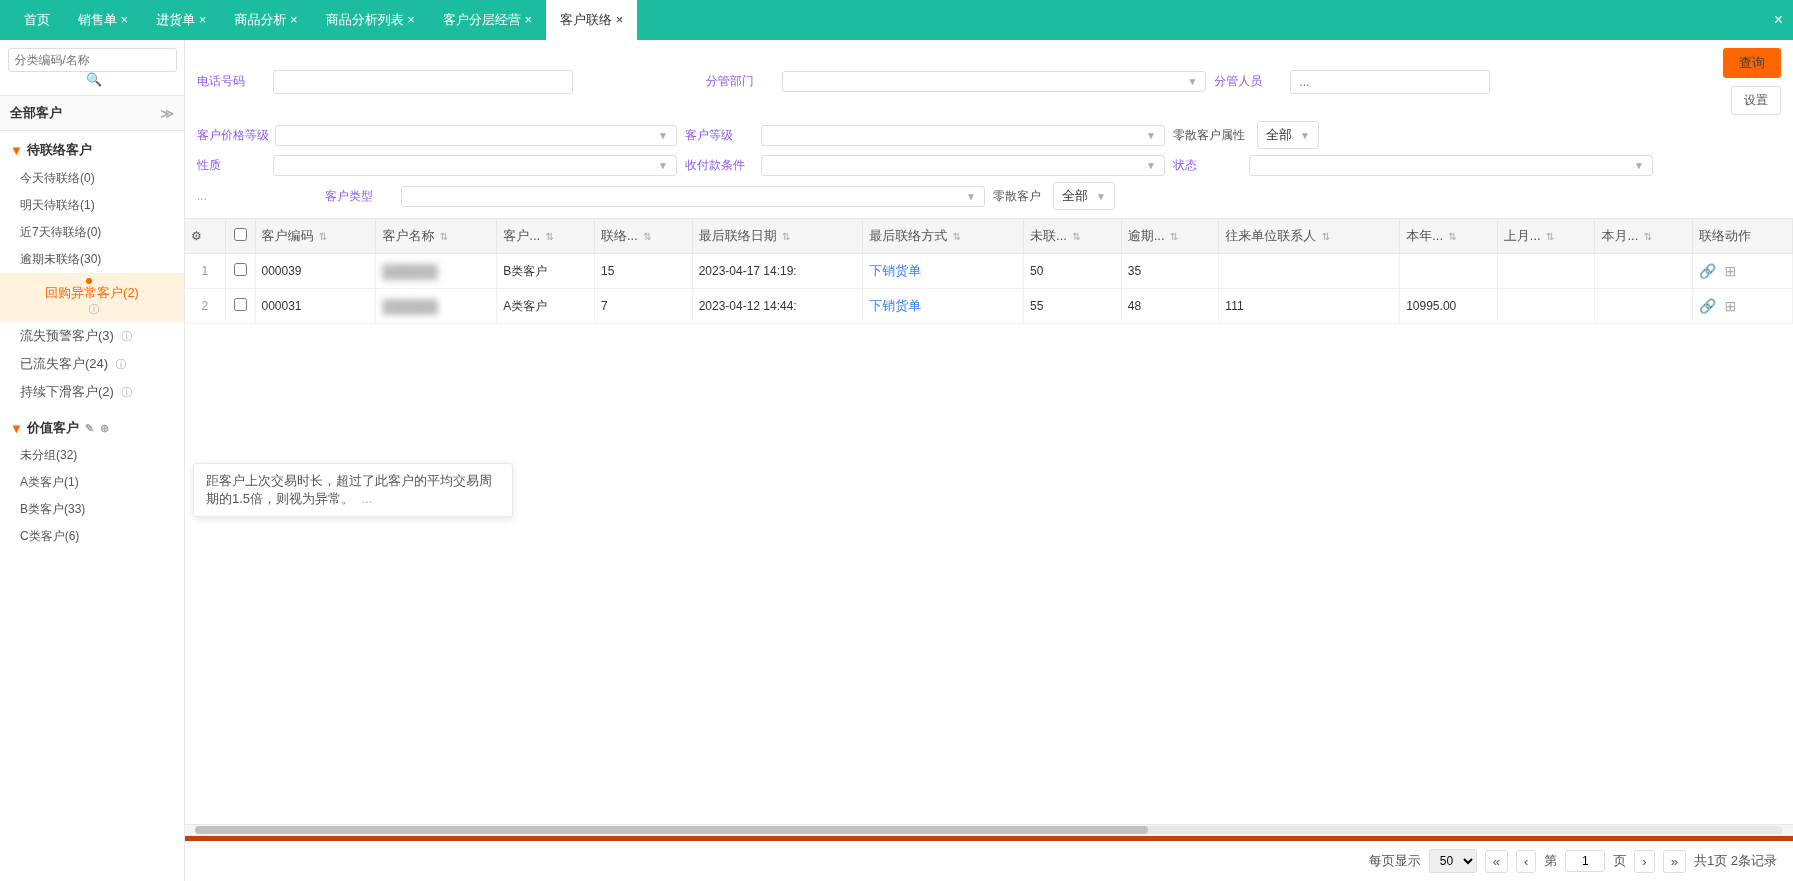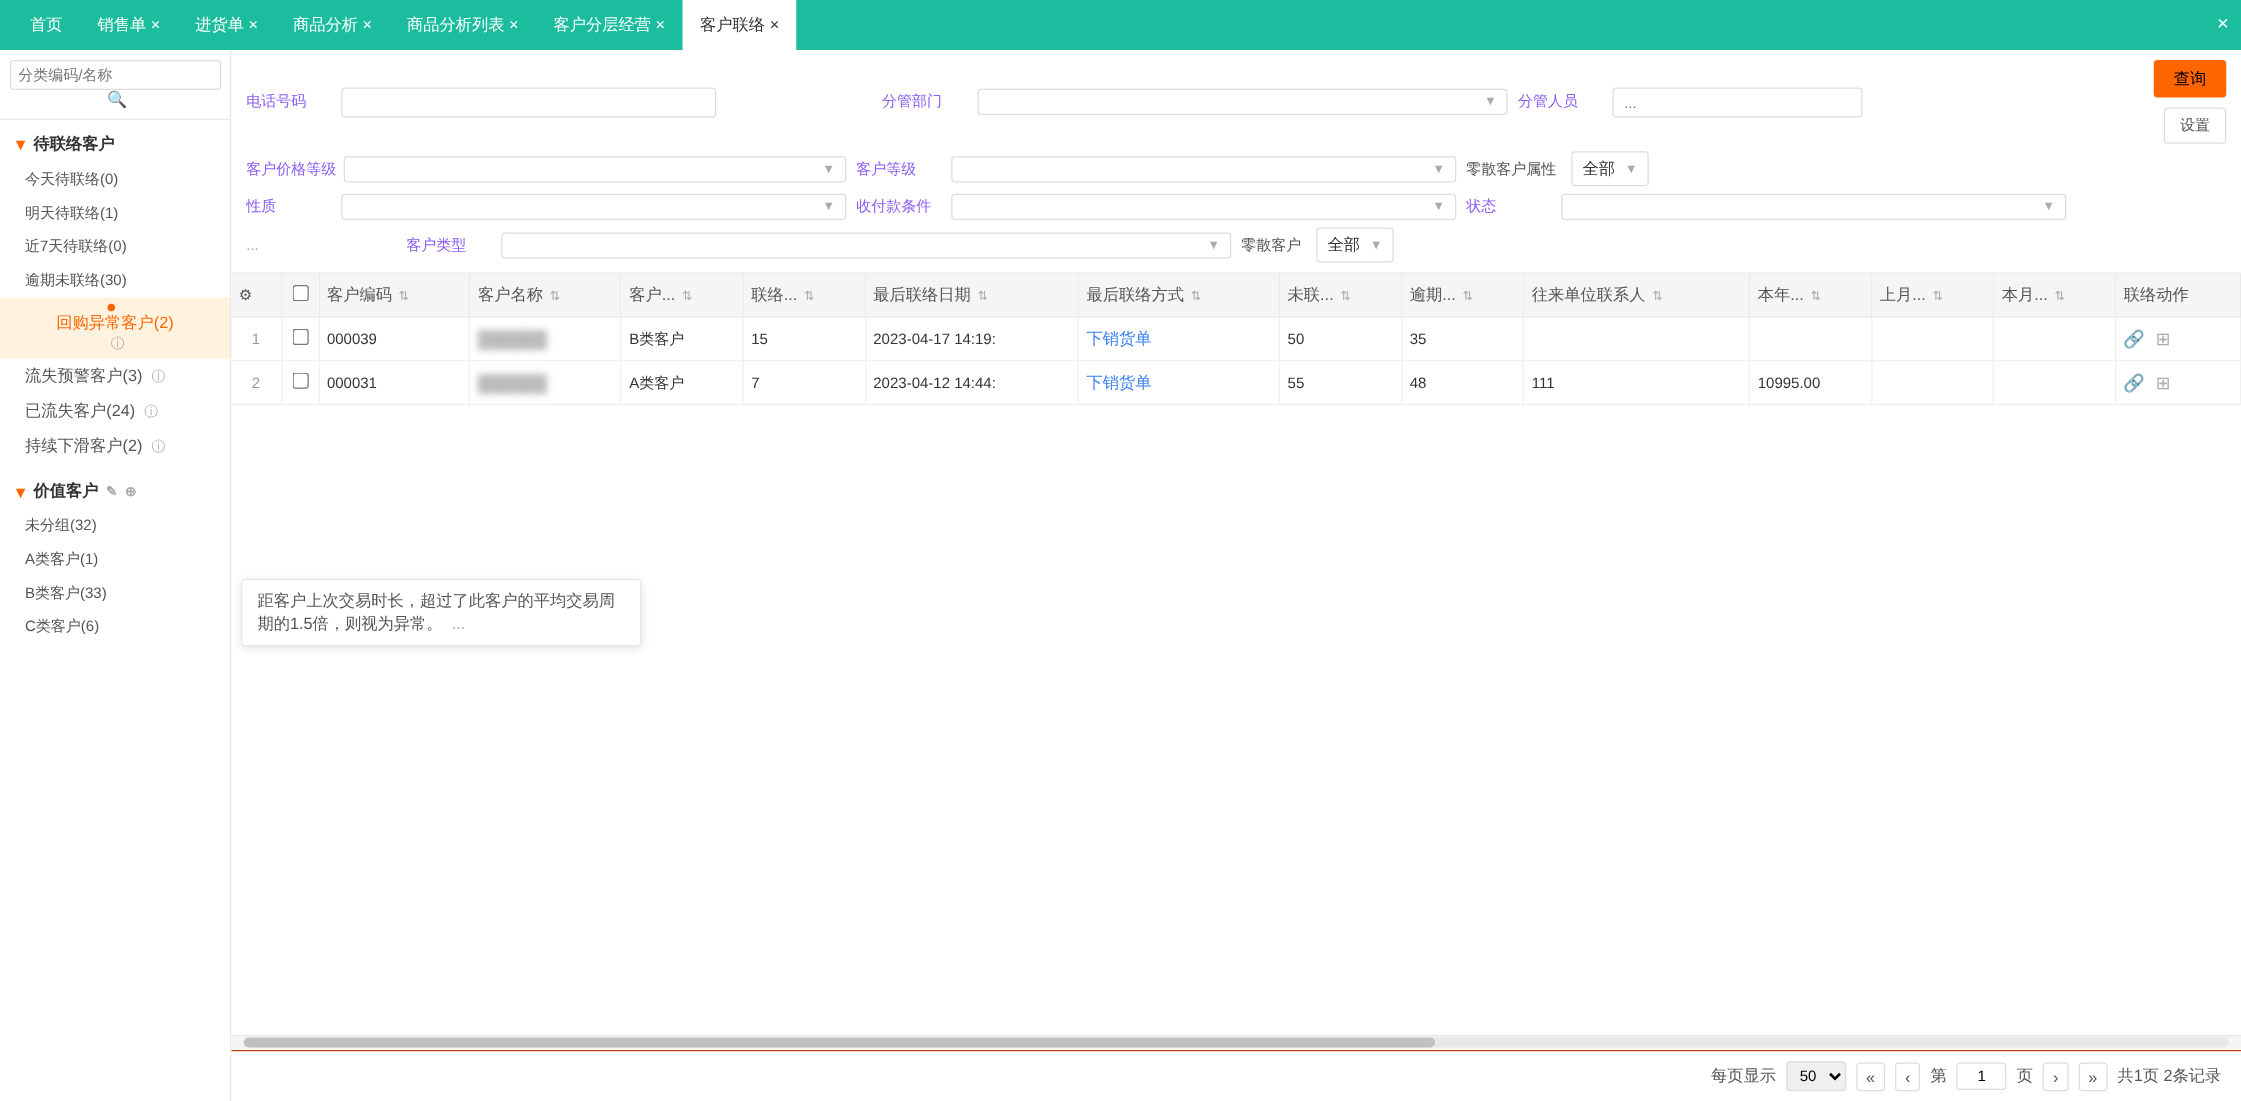--- a/index.html
+++ b/index.html
@@ -110,21 +110,21 @@
       font-size: 12px; color: #999; cursor: pointer; background: #fff; position: relative;
     }
     .filter-select .select-text { flex: 1; }
     .filter-select .arrow { color: #aaa; font-size: 10px; }
     .filter-inline-label { color: #555; font-size: 12px; white-space: nowrap; }
     .filter-inline-select {
       display: flex; align-items: center; border: 1px solid #ddd; border-radius: 3px; padding: 4px 8px;
       font-size: 12px; color: #333; cursor: pointer; background: #fff; min-width: 60px;
     }
     .btn-query {
-      background: #f60; color: #000000; border: none; border-radius: 3px; padding: 6px 16px; cursor: pointer; font-size: 13px;
+      background: #f60; color: #404040; border: none; border-radius: 3px; padding: 6px 16px; cursor: pointer; font-size: 13px;
     }
     .btn-settings {
       background: #fff; color: #555; border: 1px solid #ddd; border-radius: 3px; padding: 5px 12px; cursor: pointer; font-size: 12px; margin-top: 4px;
     }
     .filter-actions { display: flex; flex-direction: column; gap: 4px; align-items: flex-end; }
     .more-link { color: #aaa; font-size: 12px; cursor: pointer; }
 
     
     .table-area {
       flex: 1; overflow: auto; background: #fff;
@@ -146,21 +146,21 @@
     .data-table .row-num { color: #999; text-align: center; width: 40px; }
     .data-table .checkbox-cell { text-align: center; width: 30px; }
     .data-table .link-cell { color: #3b82f6; cursor: pointer; }
     .data-table .action-icons { display: flex; gap: 8px; align-items: center; }
     .data-table .action-icon { color: #aaa; cursor: pointer; font-size: 14px; }
     .data-table .blurred { filter: blur(3px); user-select: none; color: #bbb; }
     .gear-icon-cell { color: #aaa; cursor: pointer; }
 
     
     .pagination-bar {
-      background: #fff; border-top: 1px solid #c2410c; padding: 8px 16px;
+      background: #fff; border-top: 5px solid #c2410c; padding: 8px 16px;
       display: flex; align-items: center; justify-content: flex-end; gap: 8px; font-size: 12px; color: #555;
     }
     .pagination-bar .page-size-label { color: #555; }
     .pagination-bar select {
       border: 1px solid #ddd; border-radius: 3px; padding: 3px 6px; font-size: 12px; outline: none;
     }
     .pagination-bar .page-btn {
       border: 1px solid #ddd; border-radius: 3px; padding: 3px 7px; cursor: pointer; background: #fff; color: #555;
     }
     .pagination-bar .page-num-input {
@@ -203,20 +203,24 @@
   <div class="nav-item active">客户联络 ×</div>
   <span class="close-btn">×</span>
 </div>
 
 <div class="main-layout">
 
   <div class="sidebar">
     <div class="sidebar-search">
       <input type="text" placeholder="分类编码/名称" style="">
       <span class="search-icon">🔍</span>
+    </div>
+    <div class="sidebar-title">
+      <span>全部客户</span>
+      <span class="collapse-btn">≫</span>
     </div>
     <div class="sidebar-section">
       <div class="sidebar-group-header">
         <span class="arrow">▼</span>
         <span>待联络客户</span>
       </div>
       <div class="sidebar-item">今天待联络(0)</div>
       <div class="sidebar-item">明天待联络(1)</div>
       <div class="sidebar-item">近7天待联络(0)</div>
       <div class="sidebar-item">逾期未联络(30)</div>

